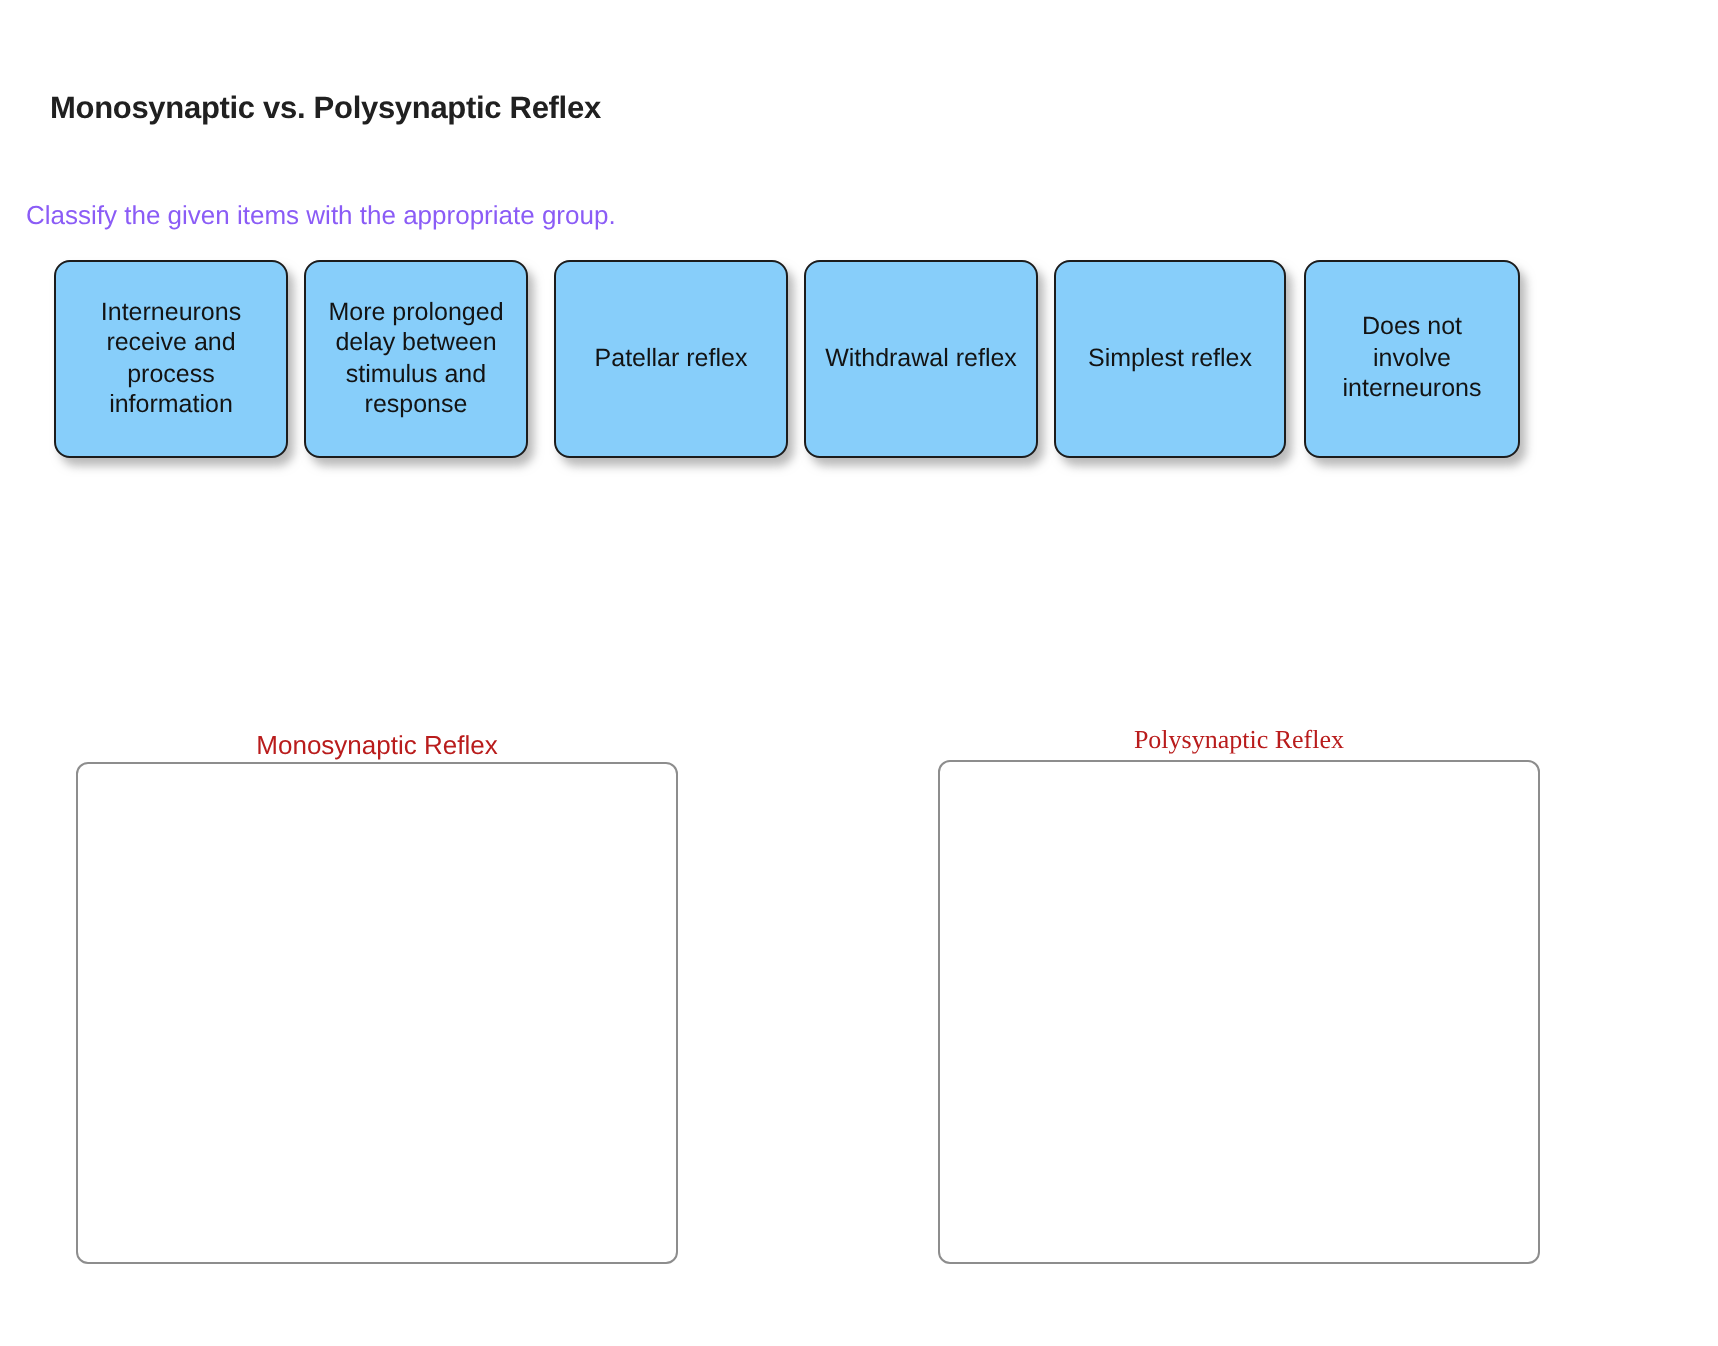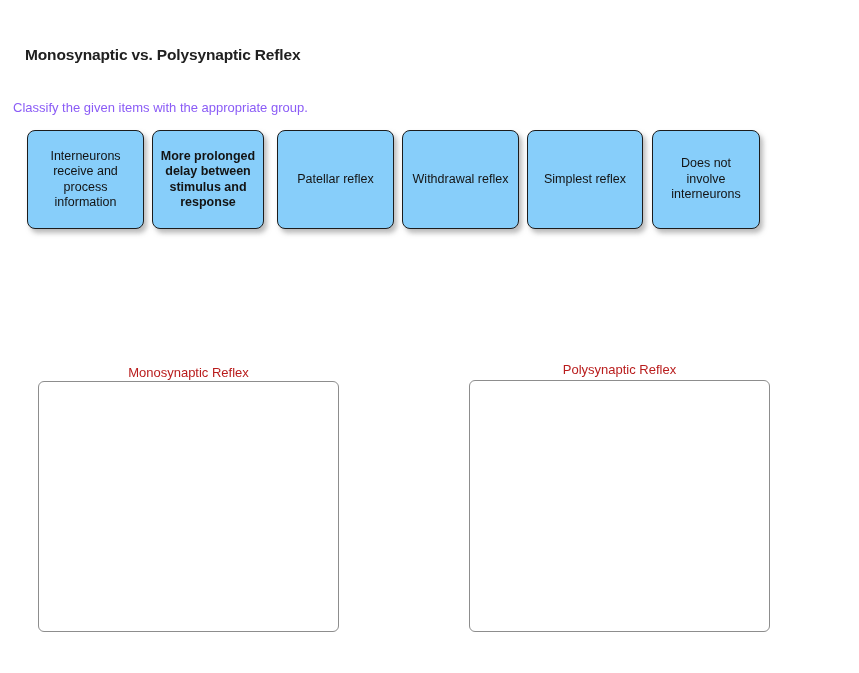--- a/index.html
+++ b/index.html
@@ -65,21 +65,21 @@
     font-size: 12.5px;
     line-height: 15.5px;
     color: #131313;
     cursor: move;
     pointer-events: auto;
     user-select: none;
   }
   .item-card span { display: block; }
 
   #item-card-0 { left: 27px;  width: 117px; align-items: center; }
-  #item-card-1 { left: 152px; width: 112px; font-weight: bold; }
+  #item-card-1 { left: 152px; width: 112px; }
   #item-card-2 { left: 277px; width: 117px; }
   #item-card-3 { left: 402px; width: 117px; }
   #item-card-4 { left: 527px; width: 116px; }
   #item-card-5 { left: 652px; width: 108px; }
   .dropzone-label {
     position: absolute;
     font-size: 13px;
     line-height: 16px;
     color: #b91c1c;
     text-align: center;
@@ -101,20 +101,21 @@
   #dropzone-box-monosynaptic {
     left: 38px;
     top: 381px;
     width: 301px;
     height: 251px;
   }
   #dropzone-label-polysynaptic {
     left: 469px;
     top: 362px;
     width: 301px;
+    font-family: Liberation Serif, serif;
   }
   #dropzone-box-polysynaptic {
     left: 469px;
     top: 380px;
     width: 301px;
     height: 252px;
   }
 </style>
 </head>
 <body>

